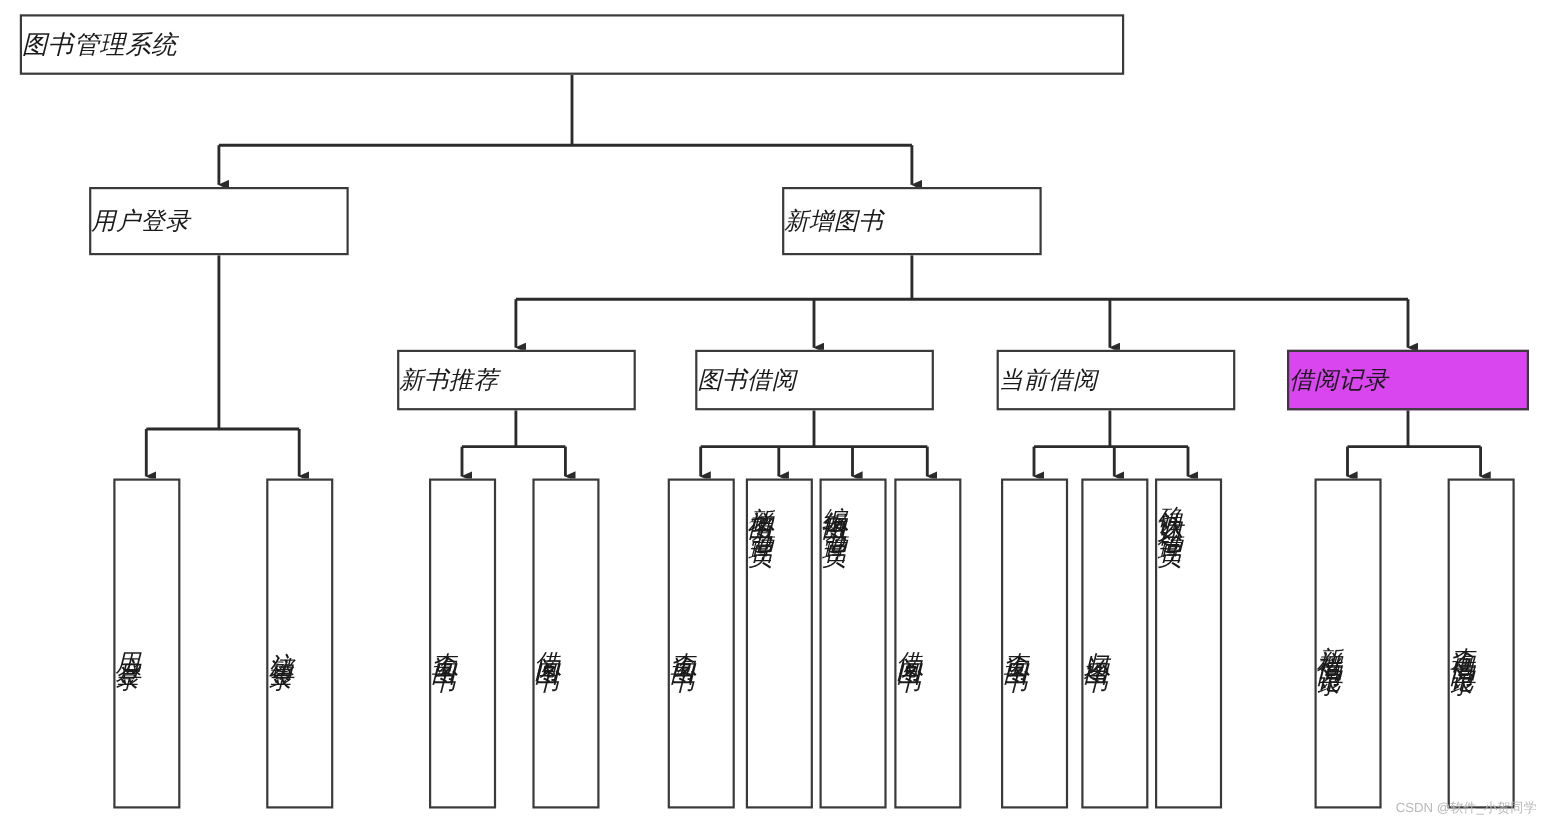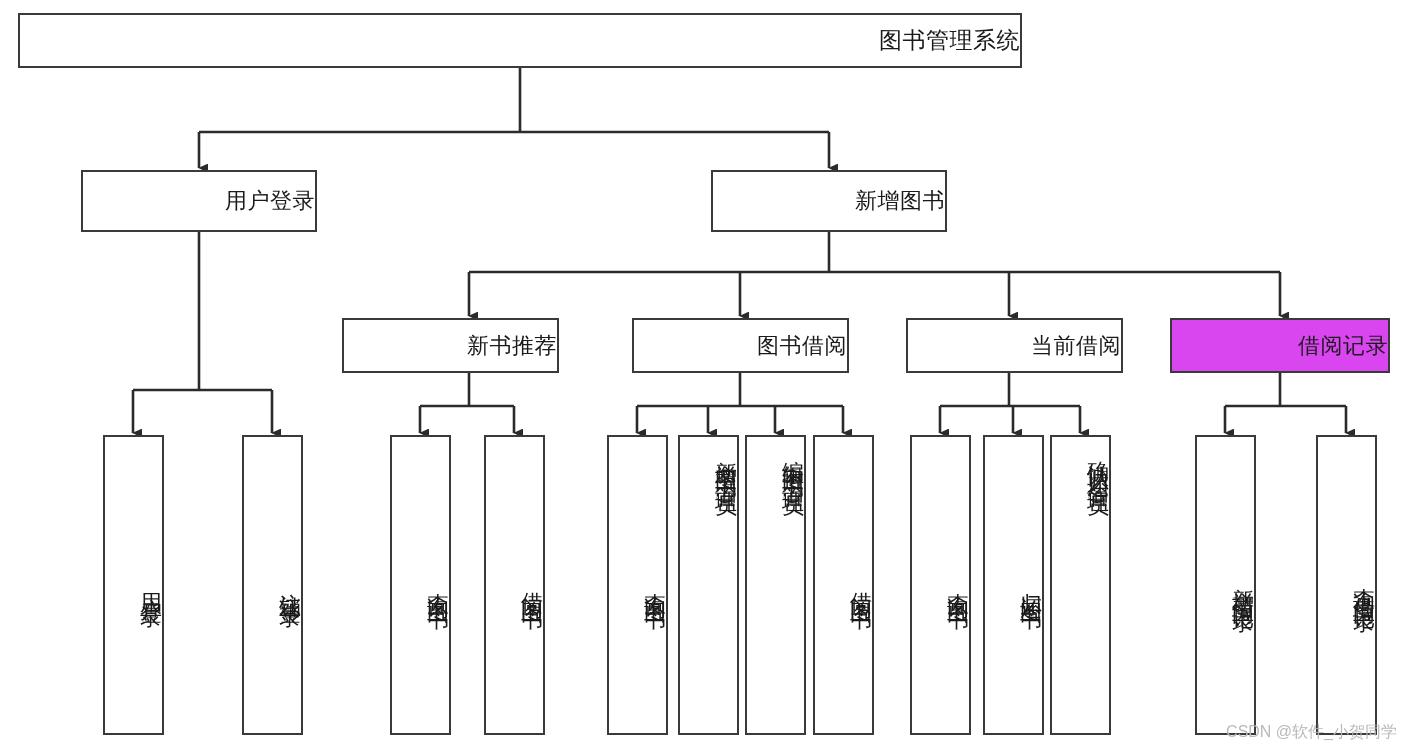--- a/index.html
+++ b/index.html
@@ -29,22 +29,23 @@
     height: 747px;
     pointer-events: none;
   }
   .node {
     position: absolute;
     box-sizing: border-box;
     background: #ffffff;
     border: 2.5px solid #3a3a3a;
     display: flex;
     align-items: center;
-    justify-content: flex-end;
+    justify-content: flex-start;
     color: #1a1a1a;
+    font-style: italic;
   }
   .node .label {
     display: block;
     text-align: center;
     letter-spacing: 0.5px;
     line-height: 1.25;
     white-space: nowrap;
   }
   .node-root .label { font-size: 23px; }
   .node-l2 .label { font-size: 22px; }
@@ -62,21 +63,21 @@
     white-space: nowrap;
   }
   .node-leaf.leaf-mid {
     align-items: center;
     padding-top: 0;
   }
   .watermark {
     position: absolute;
     right: 8px;
     bottom: 4px;
-    font-size: 16px;
+    font-size: 12px;
     color: #b9b9b9;
     white-space: nowrap;
     user-select: none;
   }
 </style>
 </head>
 <body>
 
 <div id="diagram-root" style="background: rgb(255, 255, 255);">
 
@@ -150,21 +151,21 @@
     <span class="label">图书管理系统</span>
   </div>
 
   <div class="node node-l2" id="node-l2-0" style="left: 81px; top: 170px; width: 236px; height: 62px; border-color: rgb(58, 58, 58); background: rgb(255, 255, 255); color: rgb(26, 26, 26);">
     <span class="label">用户登录</span>
   </div>
   <div class="node node-l2" id="node-l2-1" style="left: 711px; top: 170px; width: 236px; height: 62px; border-color: rgb(58, 58, 58); background: rgb(255, 255, 255); color: rgb(26, 26, 26);">
     <span class="label">新增图书</span>
   </div>
 
-  <div class="node node-l3" id="node-l3-0" style="left: 342px; top: 318px; width: 217px; height: 55px; border-color: rgb(58, 58, 58); background: rgb(255, 255, 255); color: rgb(26, 26, 26);">
+  <div class="node node-l3" id="node-l3-0" style="left: 361px; top: 318px; width: 217px; height: 55px; border-color: rgb(58, 58, 58); background: rgb(255, 255, 255); color: rgb(26, 26, 26);">
     <span class="label">新书推荐</span>
   </div>
   <div class="node node-l3" id="node-l3-1" style="left: 632px; top: 318px; width: 217px; height: 55px; border-color: rgb(58, 58, 58); background: rgb(255, 255, 255); color: rgb(26, 26, 26);">
     <span class="label">图书借阅</span>
   </div>
   <div class="node node-l3" id="node-l3-2" style="left: 906px; top: 318px; width: 217px; height: 55px; border-color: rgb(58, 58, 58); background: rgb(255, 255, 255); color: rgb(26, 26, 26);">
     <span class="label">当前借阅</span>
   </div>
   <div class="node node-l3" id="node-l3-3" style="left: 1170px; top: 318px; width: 220px; height: 55px; border-color: rgb(58, 58, 58); background: #d946ef; color: rgb(26, 26, 26);">
     <span class="label">借阅记录</span>

